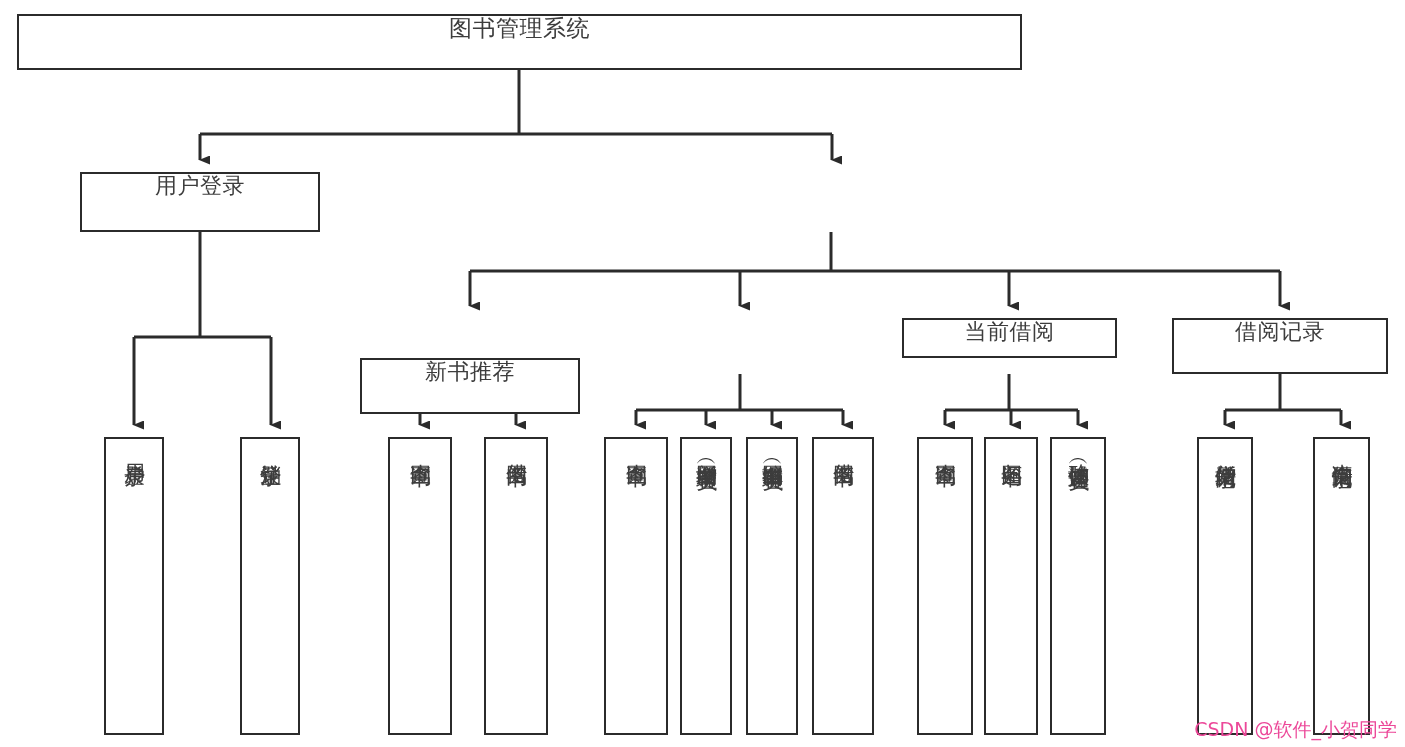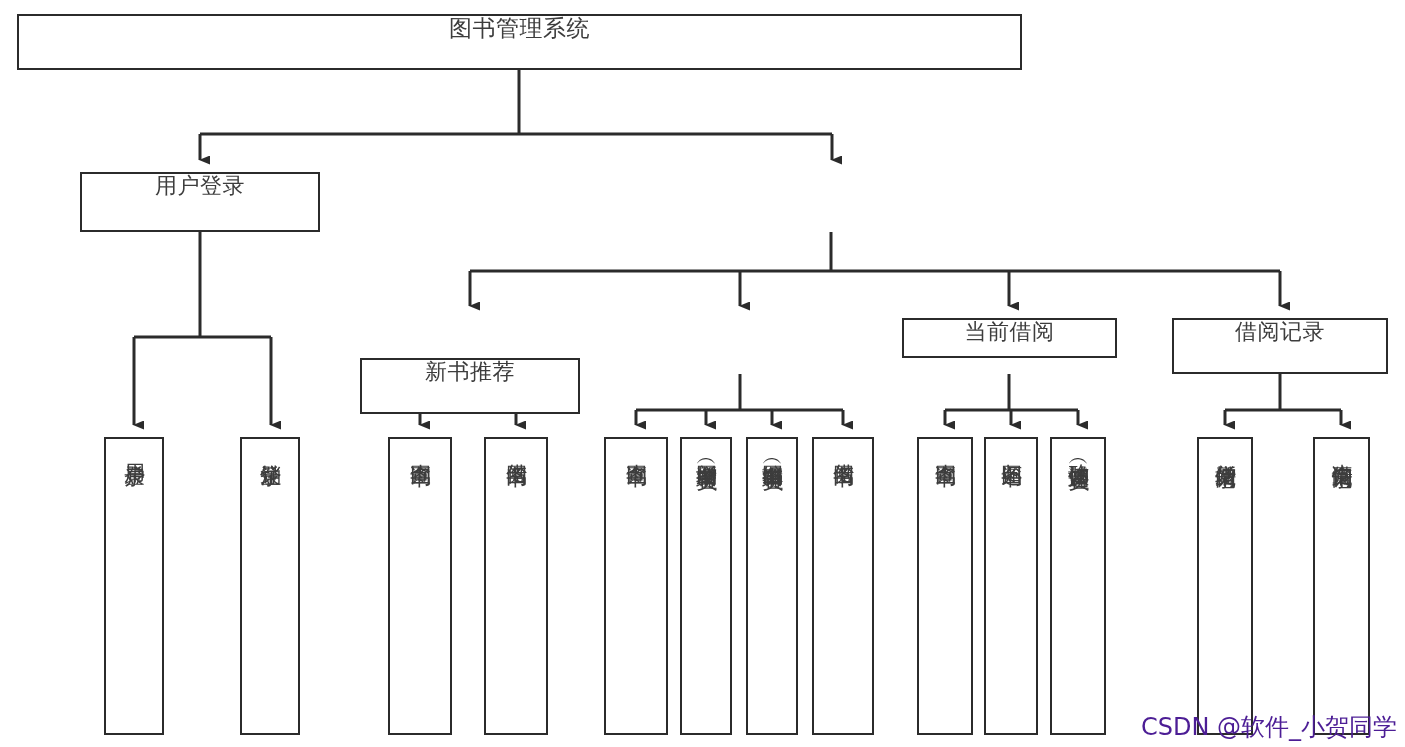--- a/index.html
+++ b/index.html
@@ -62,22 +62,22 @@
     text-orientation: upright;
     font-size: 21px;
     line-height: 1.12;
     letter-spacing: 1px;
     white-space: nowrap;
   }
   .watermark {
     position: absolute;
     right: 8px;
     bottom: 4px;
-    font-size: 24px;
-    color: #4c1d95;
+    font-size: 19px;
+    color: #ec4899;
     z-index: 5;
     white-space: nowrap;
     font-family: "DejaVu Sans", "Liberation Sans", sans-serif;
   }
 </style>
 </head>
 <body>
 
 <div id="canvas">
 

